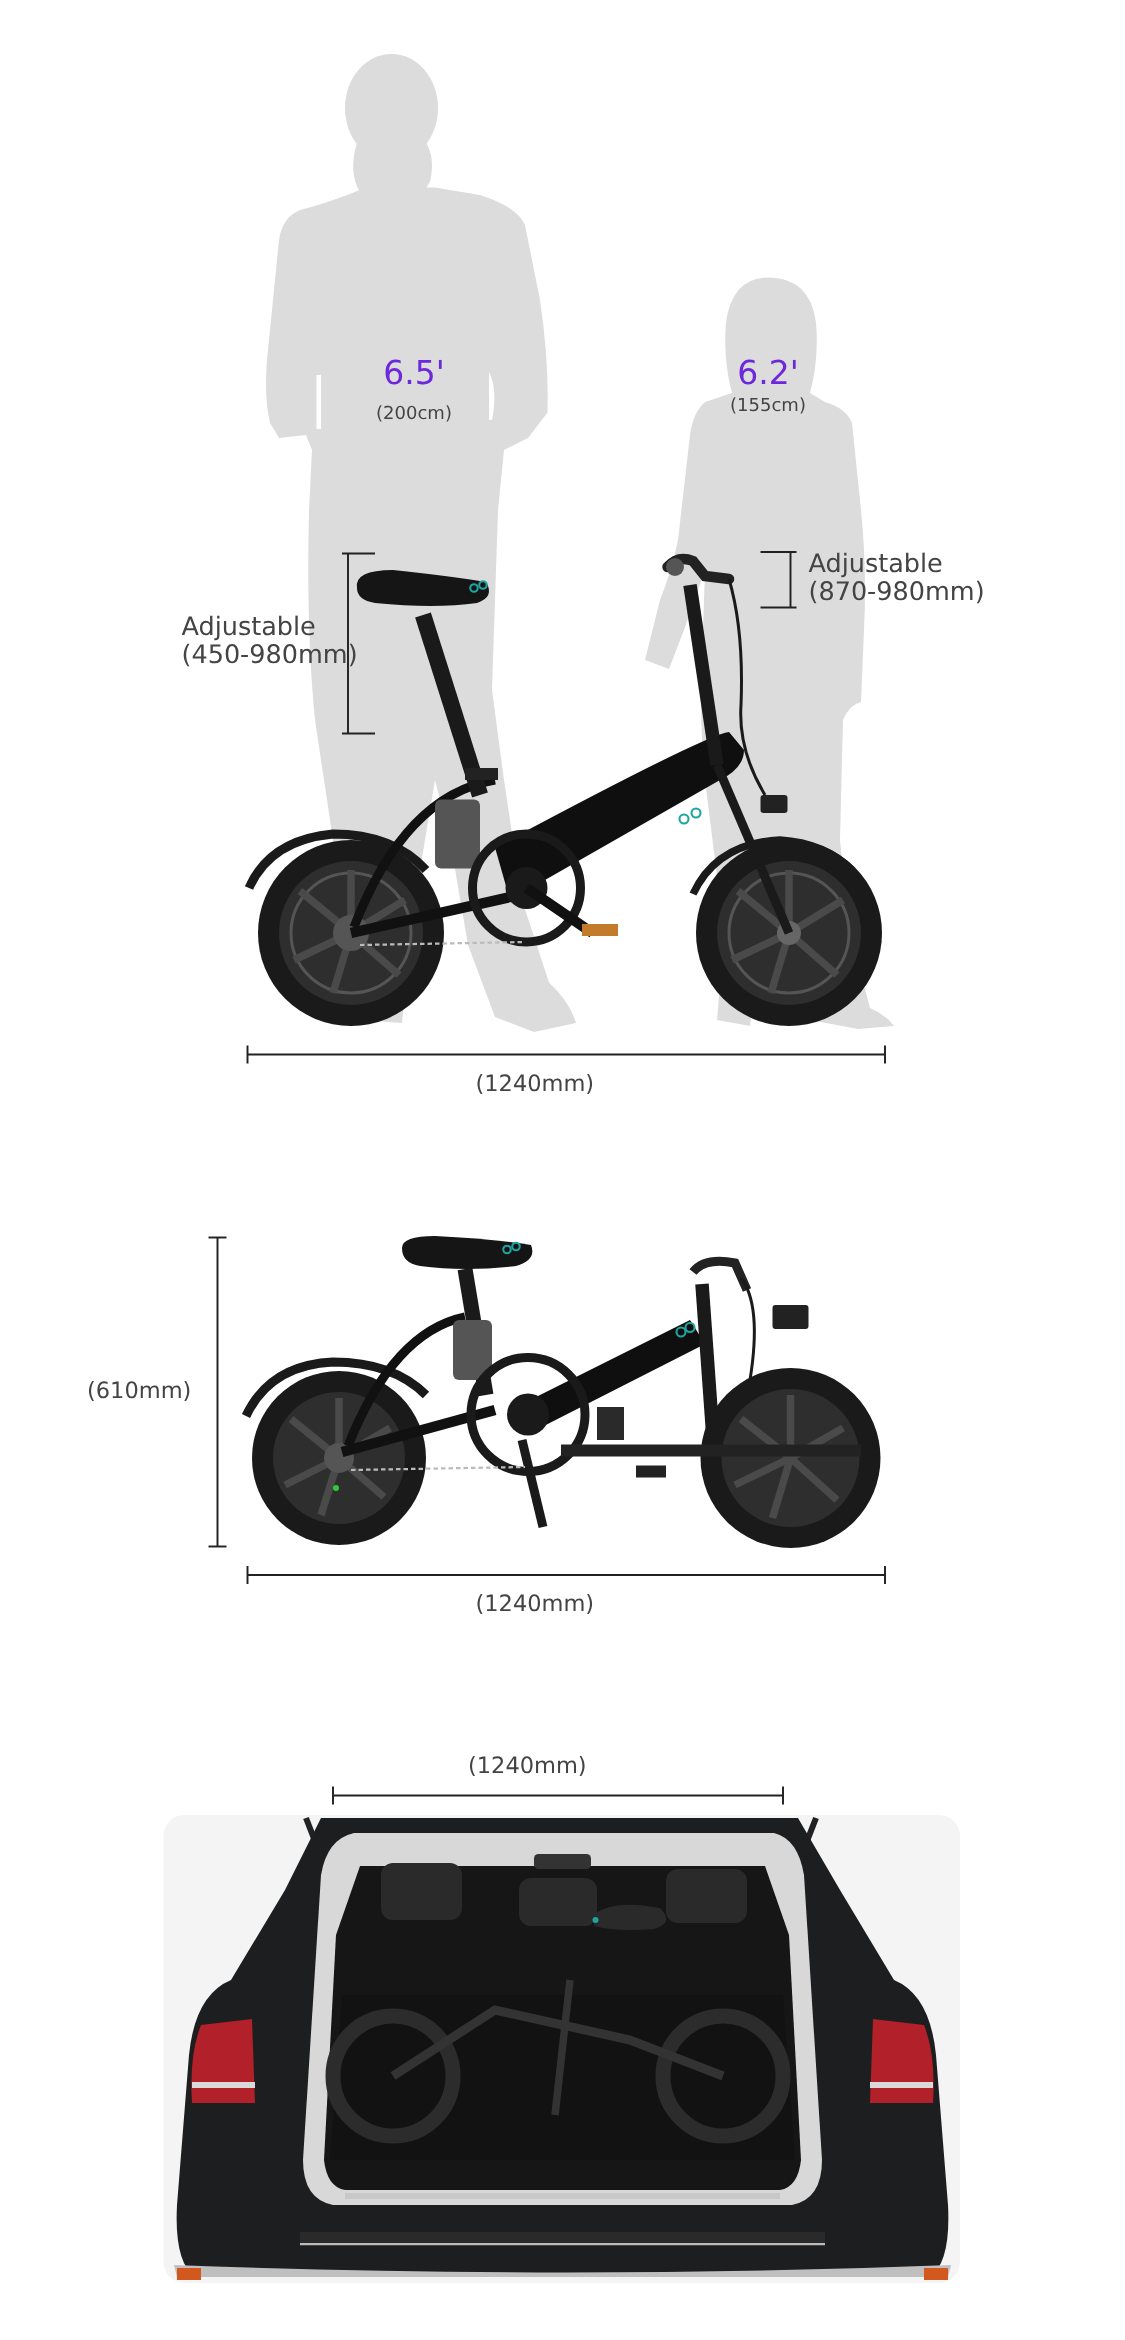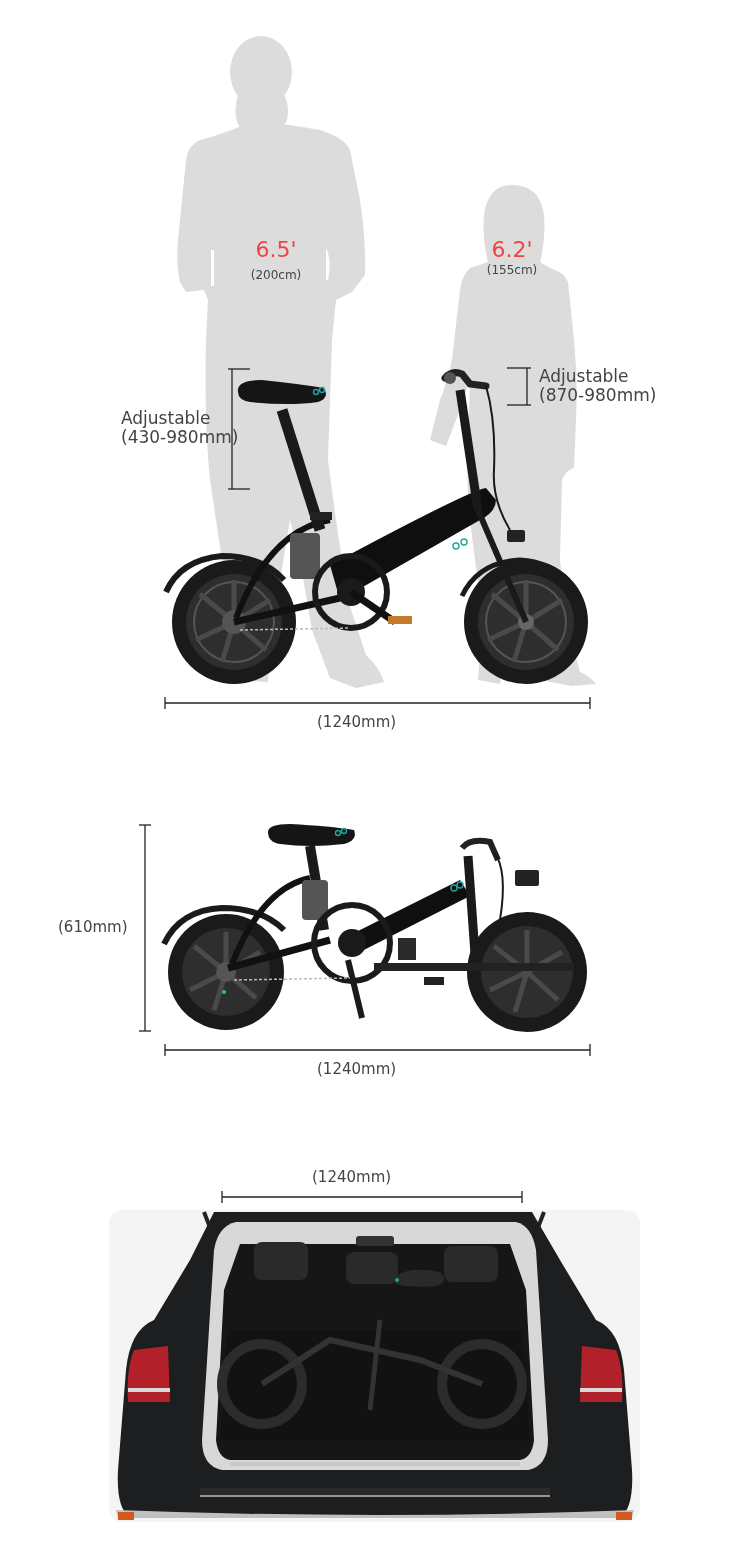--- a/index.html
+++ b/index.html
@@ -1,20 +1,20 @@
 <!DOCTYPE html>
 <html><head>
 <meta charset="utf-8">
 <style>
   html, body { margin: 0; padding: 0; background: #ffffff; }
   body { width: 750px; height: 1560px; position: relative; overflow: hidden;
          font-family: "DejaVu Sans", "Liberation Sans", sans-serif; color: #333; }
   .abs { position: absolute; }
   .label { position: absolute; font-size: 17px; color: #444; line-height: 18px; white-space: nowrap; }
-  .height-big { position: absolute; font-size: 22px; color: #ef4444; text-align: center; width: 80px; line-height: 24px; }
+  .height-big { position: absolute; font-size: 22px; color: #6d28d9; text-align: center; width: 80px; line-height: 24px; }
   .height-small { position: absolute; font-size: 12px; color: #444; text-align: center; width: 80px; line-height: 14px; }
   svg { position: absolute; left: 0; top: 0; }
   .dim-text { position: absolute; font-size: 15px; color: #444; text-align: left; white-space: nowrap; }
 </style>
 </head>
 <body>
 
 <div class="abs" style="left:0;top:0;width:750px;height:760px;">
 
   <svg width="750" height="760" viewBox="0 0 750 760">
@@ -121,21 +121,21 @@
     </g>
   </svg>
 
   <div class="height-big" style="left:236px;top:238px;">6.5'</div>
   <div class="height-small" style="left:236px;top:268px;">(200cm)</div>
 
   <div class="height-big" style="left:472px;top:238px;">6.2'</div>
   <div class="height-small" style="left:472px;top:263px;">(155cm)</div>
 
   <div class="label" style="left:121px;top:409px;">Adjustable</div>
-  <div class="label" style="left:121px;top:428px;">(430-980mm)</div>
+  <div class="label" style="left:121px;top:428px;">(450-980mm)</div>
 
   <div class="label" style="left:539px;top:367px;">Adjustable</div>
   <div class="label" style="left:539px;top:386px;">(870-980mm)</div>
 
   <div class="dim-text" style="left:317px;top:713px;width:120px;">(1240mm)</div>
 </div>
 
 <div class="abs" style="left:0;top:790px;width:750px;height:310px;">
   <svg width="750" height="310" viewBox="0 790 750 310">
 

